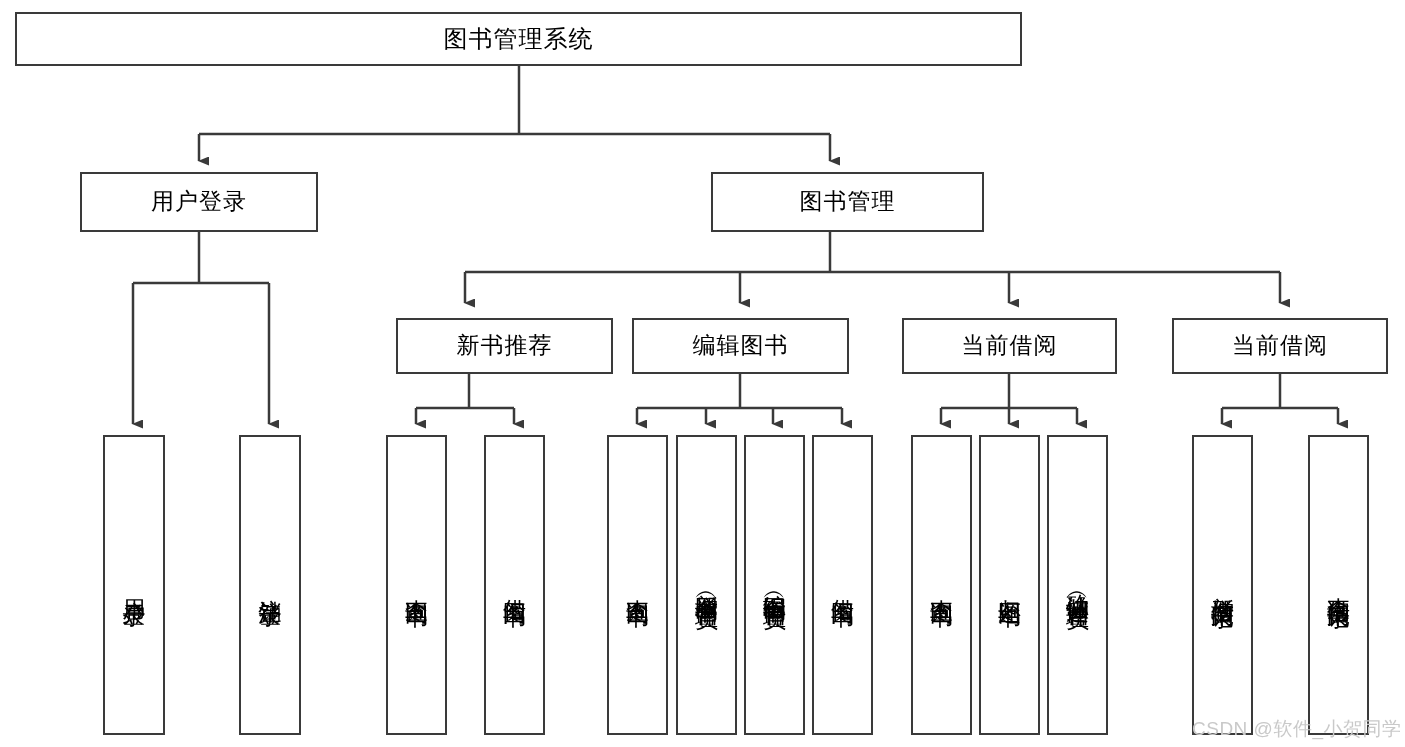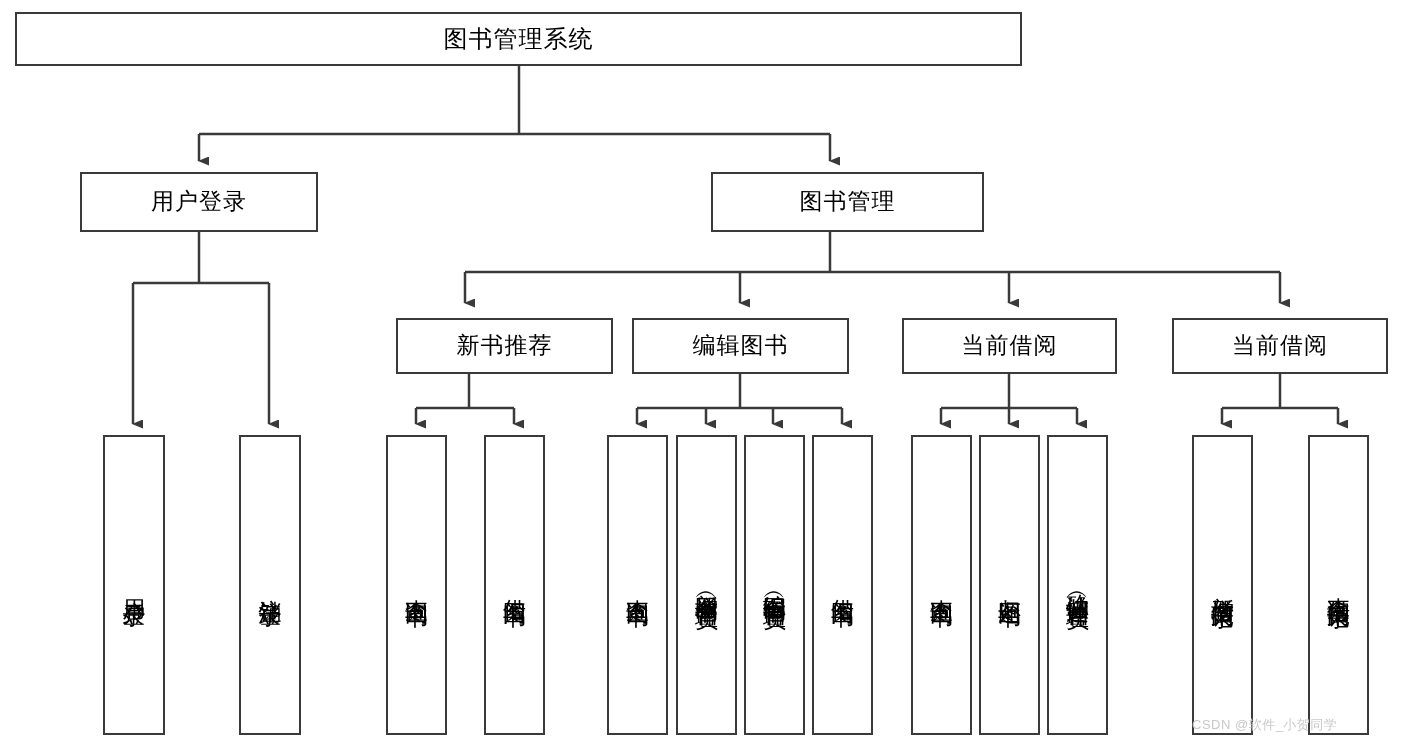--- a/index.html
+++ b/index.html
@@ -52,21 +52,21 @@
   .node-v.leaf-wrap {
     align-items: center;
     justify-content: center;
   }
   .title-node {
     font-size: 24px;
   }
   .watermark {
     position: absolute;
     color: #c9c9c9;
-    font-size: 13px;
+    font-size: 19px;
     letter-spacing: 0.5px;
     white-space: nowrap;
     pointer-events: none;
   }
 </style>
 </head>
 <body>
 
 <div id="canvas">
 

